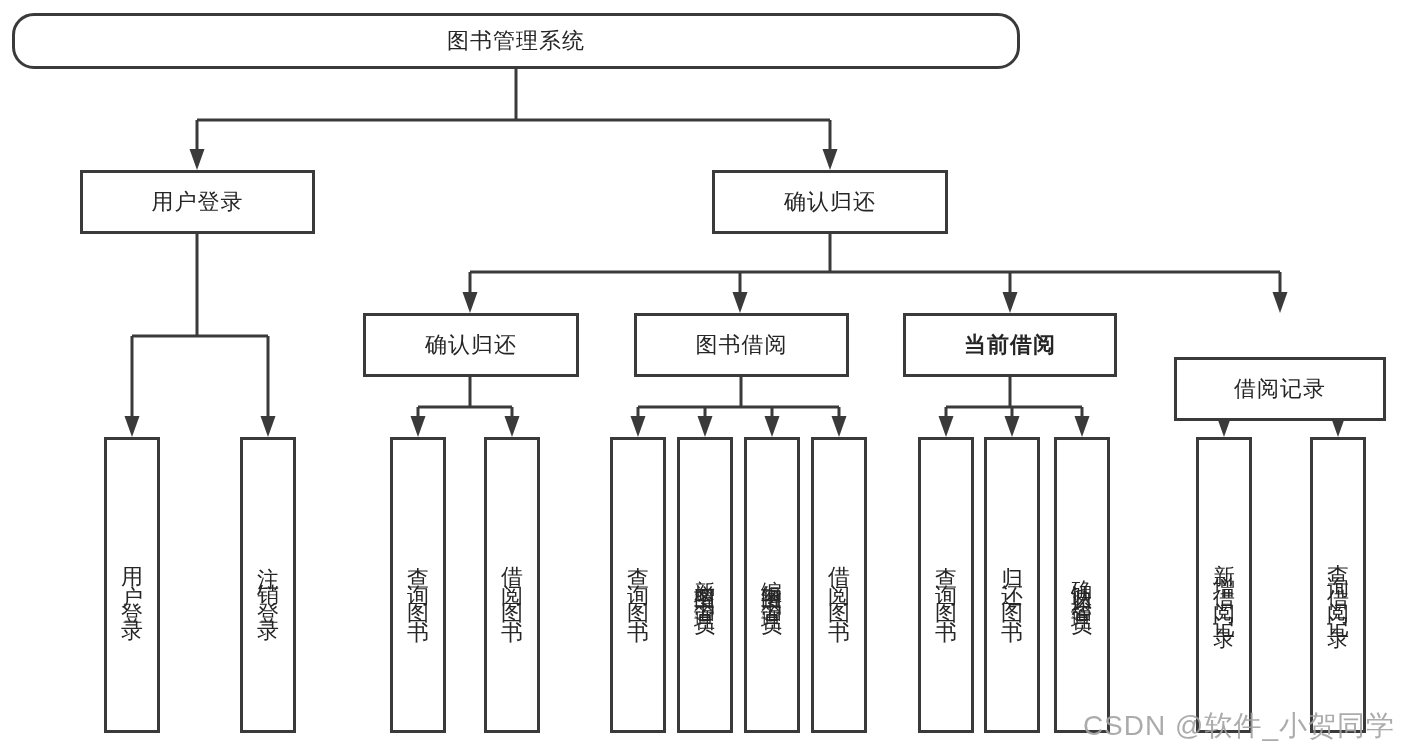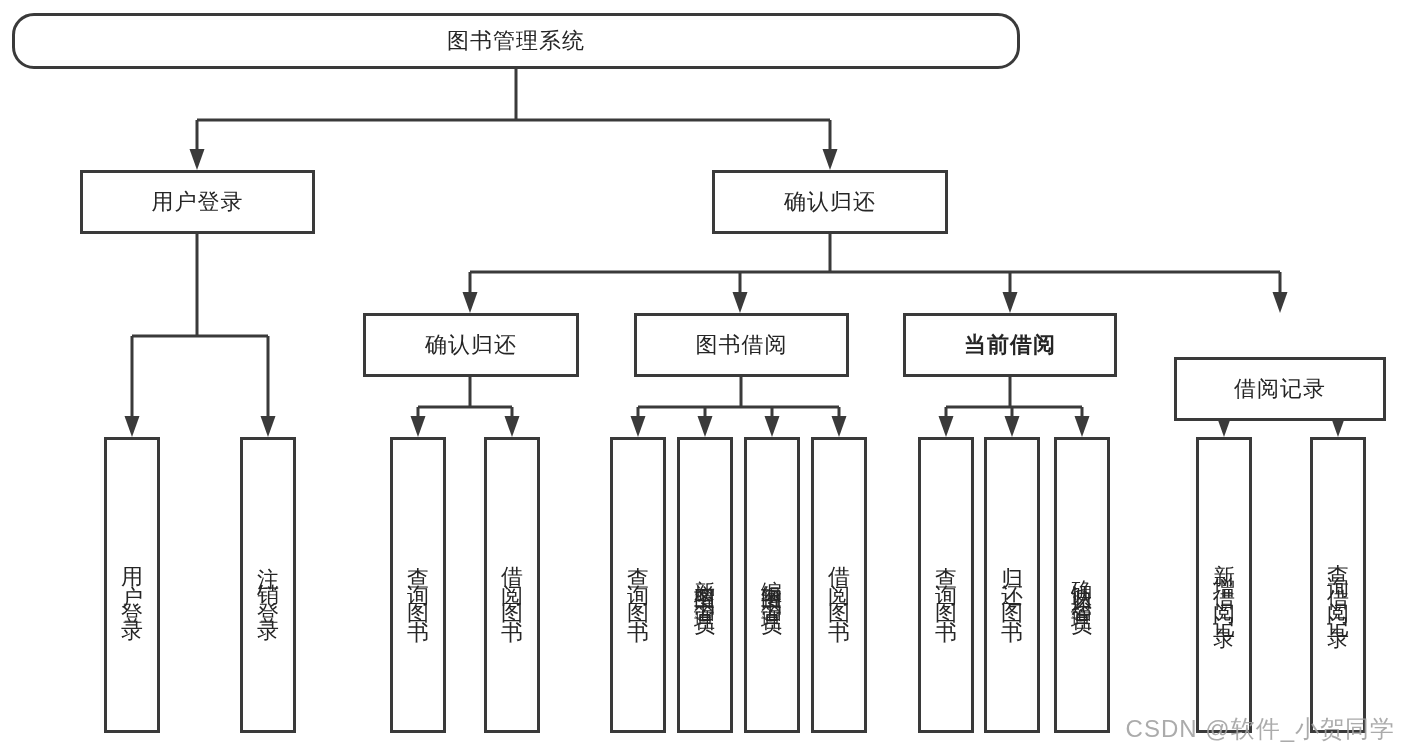--- a/index.html
+++ b/index.html
@@ -54,21 +54,21 @@
     color: #252525;
     white-space: nowrap;
   }
   .ls-loose { letter-spacing: 18px; }
   .ls-med   { letter-spacing: 13px; }
   .ls-tight { letter-spacing: 5px; font-size: 21px; }
   #watermark {
     position: absolute;
     right: 10px;
     bottom: 2px;
-    font-size: 24px;
+    font-size: 28px;
     color: #a3a3a3;
     opacity: 0.9;
     z-index: 3;
     letter-spacing: 1px;
     white-space: nowrap;
     text-align: center;
   }
 </style>
 </head>
 <body>

